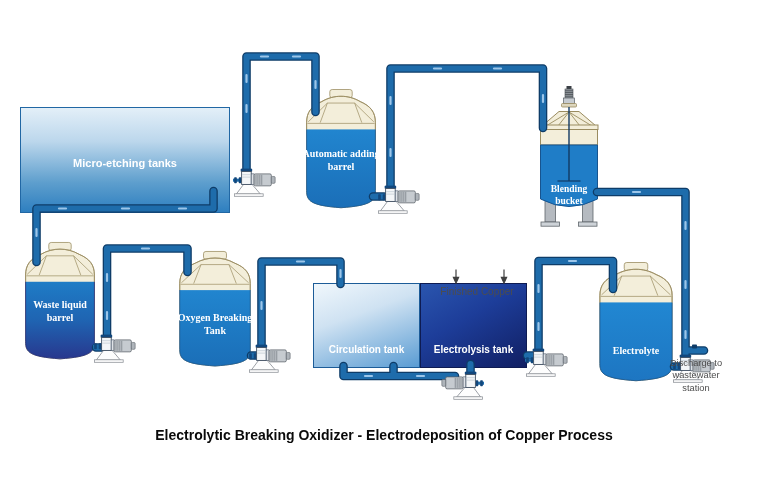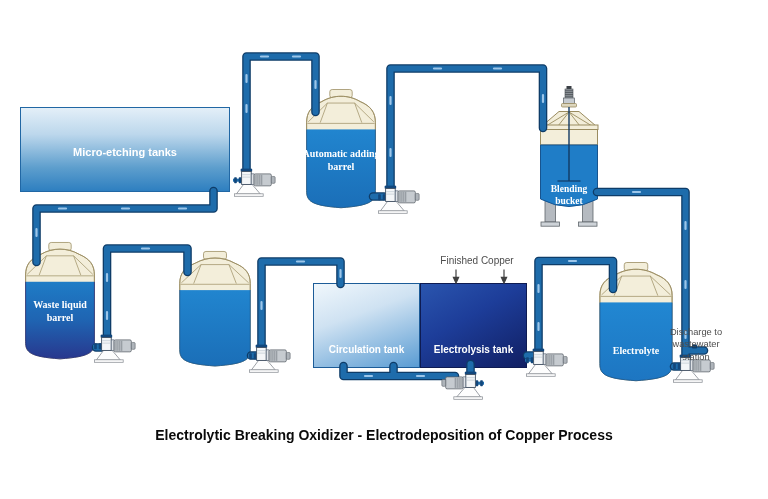--- a/index.html
+++ b/index.html
@@ -2,21 +2,21 @@
 <html style="--pipe: #1e6cab; --pipe-dark: #0e3c68; --pipe-tick: #9cc6ea; --tank-blue: #1f7dc7; --cream: #f3eeda; --cream-border: #9a8c60; --electrolysis-navy: #1d3d99; --waste-navy: #2a2e86; --annotation-gray: #4d4d4d; --title-color: #0a0a0a;"><head>
 <meta charset="utf-8">
 <style>
   html,body{margin:0;padding:0;background:#fff;}
   #canvas{
     position:relative;width:768px;height:499px;background:#fff;overflow:hidden;
     font-family:"Liberation Sans",sans-serif;
   }
   
   .rect-tank{position:absolute;box-sizing:border-box;display:flex;align-items:center;justify-content:center;}
-  .tank-micro{left:20px;top:107px;width:210px;height:85px;border:1px solid #2167a4;
+  .tank-micro{left:20px;top:107px;width:210px;height:106px;border:1px solid #2167a4;
     background:linear-gradient(180deg,#e3eff8 0%,#bcd7ec 32%,#5d9ecd 72%,#2e7fc0 100%);}
   .tank-circ{left:313px;top:283px;width:107px;height:85px;border:1px solid #1c5c98;
     background:linear-gradient(160deg,#f0f7fc 0%,#cfe2f2 38%,#5a9cd3 100%);}
   .tank-elec{left:420px;top:283px;width:107px;height:85px;border:1px solid #0e1b52;
     background:linear-gradient(150deg,#2a55ae 0%,#1d3d99 42%,#111f63 100%);}
   .tank-label{color:#fff;font-weight:600;text-align:center;line-height:1.28;}
   .tank-micro .tank-label{font-size:11px;padding-top:6px;}
   .low-label{position:absolute;left:0;right:0;bottom:10px;font-size:10px;}
   
   .barrel{position:absolute;font-family:Liberation Serif, serif;}
@@ -25,21 +25,21 @@
   
   #pipes{position:absolute;left:0;top:0;width:768px;height:499px;pointer-events:none;}
   .pipe-outline{fill:none;stroke:var(--pipe-dark,#0e3c68);stroke-width:8.6;stroke-linecap:round;stroke-linejoin:round;}
   .pipe-fill{fill:none;stroke:var(--pipe,#1e6cab);stroke-width:6;stroke-linecap:round;stroke-linejoin:round;}
   .pipe-tick{stroke:var(--pipe-tick,#9cc6ea);stroke-width:2.2;stroke-linecap:round;}
   
   .pump{position:absolute;width:46px;height:29px;}
   .pump svg{width:100%;height:100%;display:block;}
   .pump.flip svg{transform:scaleX(-1);}
   
-  .gray-note{position:absolute;color:var(--annotation-gray,#4d4d4d);text-align:center;line-height:1.32;}
+  .gray-note{position:absolute;color:var(--annotation-gray,#4d4d4d);text-align:center;line-height:1.32;margin-top:31px;}
   #finished-copper{left:427px;top:254px;width:100px;font-size:10px;}
   #discharge-note{left:660px;top:326px;width:72px;font-size:9.3px;}
   
   #diagram-title{position:absolute;left:0;top:427px;width:768px;text-align:center;
     font-size:14px;font-weight:bold;color:var(--title-color,#0a0a0a);letter-spacing:0;}
   .cream-fill{fill:var(--cream,#f3eeda);stroke:var(--cream-border,#9a8c60);stroke-width:1;}
   .facet{stroke:var(--cream-border,#9a8c60);stroke-width:0.9;fill:none;}
 </style>
 </head>
 <body>
@@ -157,20 +157,21 @@
       <path class="cream-fill" d="M7 46 C7 32 13 24 26 18 C34 13 42 11 50 11 C58 11 66 13 74 18 C87 24 93 32 93 46 L93 136 C93 150 88 156 50 159 C12 156 7 150 7 136 Z"></path>
       <g class="facet">
           <path d="M9 45 L33 20 L67 20 L91 45"></path>
           <path d="M8 47 L92 47"></path>
           <path d="M33 20 L24 46 M67 20 L76 46"></path>
         </g>
       <rect x="0" y="55" width="100" height="115" clip-path="url(#bc3)" fill="url(#gradBlue)"></rect>
       <path d="M7 46 C7 32 13 24 26 18 C34 13 42 11 50 11 C58 11 66 13 74 18 C87 24 93 32 93 46 L93 136 C93 150 88 156 50 159 C12 156 7 150 7 136 Z" fill="none" stroke="var(--cream-border)" stroke-width="1.1" clip-path="url(#bt3)"></path>
       <path d="M7 46 C7 32 13 24 26 18 C34 13 42 11 50 11 C58 11 66 13 74 18 C87 24 93 32 93 46 L93 136 C93 150 88 156 50 159 C12 156 7 150 7 136 Z" fill="none" stroke="#1b5a94" stroke-width="1.1" clip-path="url(#bb3)"></path>
     </svg>
+    <div class="tank-label" style="top:62px;">Oxygen Breaking Tank</div>
   </div>
 
   <div class="barrel" style="left:536px;top:86px;width:66px;height:142px;">
     <svg viewBox="0 0 66 142">
       <rect x="9" y="110" width="10.5" height="26" fill="#b5bac0" stroke="#60666c" stroke-width="0.8"></rect>
       <rect x="46.5" y="110" width="10.5" height="26" fill="#b5bac0" stroke="#60666c" stroke-width="0.8"></rect>
       <rect x="5" y="136" width="18.5" height="4.2" fill="#ced3d8" stroke="#60666c" stroke-width="0.8"></rect>
       <rect x="42.5" y="136" width="18.5" height="4.2" fill="#ced3d8" stroke="#60666c" stroke-width="0.8"></rect>
       <rect x="30.5" y="0" width="5" height="3.5" fill="#3a3f45"></rect>
       <rect x="29" y="3" width="8" height="9" fill="#9aa0a6" stroke="#4a4f55" stroke-width="0.6"></rect>

